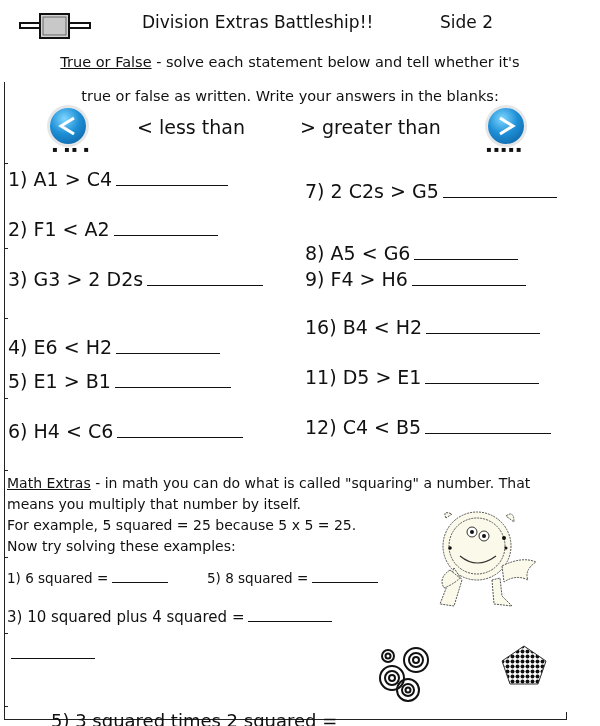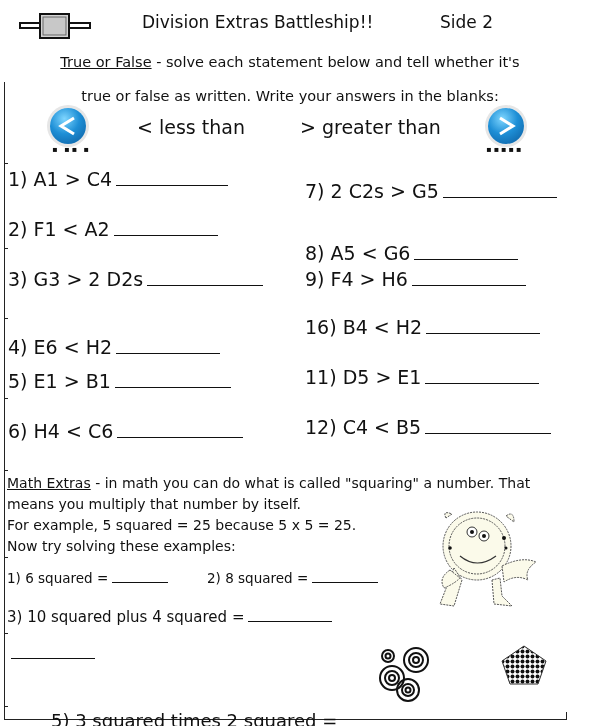--- a/index.html
+++ b/index.html
@@ -81,21 +81,21 @@
 <div class="abs q" style="left:305px; top:316px;"><span>16)</span> <span>B4 &lt; H2</span><span class="blank" style="width:114px"></span></div>
 <div class="abs q" style="left:305px; top:366px;"><span>11)</span> <span>D5 &gt; E1</span><span class="blank" style="width:114px"></span></div>
 <div class="abs q" style="left:305px; top:416px;"><span>12)</span> <span>C4 &lt;  B5</span><span class="blank" style="width:126px"></span></div>
 
 <div class="abs ext" style="left:7px; top:475px;"><span class="u">Math Extras</span><span> - in math you can do what is called "squaring" a number. That</span></div>
 <div class="abs ext" style="left:7px; top:496px;">means you multiply that number by itself.</div>
 <div class="abs ext" style="left:7px; top:517px;">For example, 5 squared = 25 because 5 x 5 = 25.</div>
 <div class="abs ext" style="left:7px; top:538px;">Now try solving these examples:</div>
 
 <div class="abs" style="left:7px; top:570px; font-size:13.5px;"><span>1) 6 squared =</span><span class="blank" style="width:56px"></span></div>
-<div class="abs" style="left:207px; top:570px; font-size:13.5px;"><span>2) 8 squared =</span><span class="blank" style="width:66px"></span></div>
+<div class="abs" style="left:207px; top:570px; font-size:13.5px;"><span>5) 8 squared =</span><span class="blank" style="width:66px"></span></div>
 <div class="abs" style="left:7px; top:608px; font-size:15px;"><span>3) 10 squared plus 4 squared =</span><span class="blank" style="width:84px"></span></div>
 <div class="abs" style="left:7px; top:646px; font-size:13.5px;"><span class="blank" style="width:84px"></span></div>
 <div class="abs" style="left:7px; top:710px; font-size:18px;margin-left:44px;"><span>5) 3 squared times 2 squared =</span><span class="blank" style="width:84px"></span></div>
 
 <div class="abs" style="left:432px; top:508px;">
   <svg width="110" height="104" viewBox="0 0 110 104">
     <g fill="#fbfaea" stroke="#555" stroke-width="1" stroke-dasharray="2,1">
       <circle cx="45" cy="38" r="34"></circle>
       <circle cx="45" cy="38" r="28"></circle>
       <path d="M22 60 L8 96 L22 98 L30 72 Z"></path>

